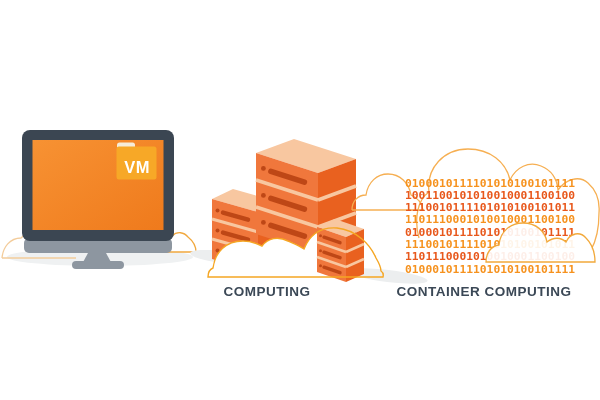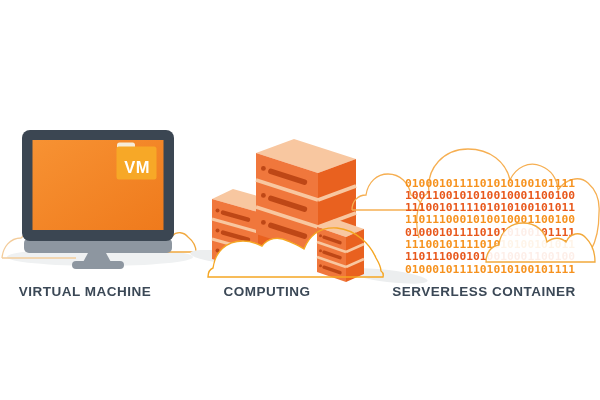--- a/index.html
+++ b/index.html
@@ -182,16 +182,15 @@
 
       <path d="M486,262 C486,253 491,246 499,245
                C500,232 510,223 523,223
                C536,223 545,231 547,242
                C553,237 561,237 566,242
                C570,233 580,231 586,238
                C592,244 595,252 595,262 Z" fill="rgba(255,255,255,0.9)" stroke="#F2A93B" stroke-width="1.3"></path>
     </g>
   </svg>
 
-  <div class="caption cap-vm">VIRTUAL MACHINE</div>
   <div class="caption cap-ct">COMPUTING</div>
-  <div class="caption cap-sl">SERVERLESS CONTAINER</div>
+  <div class="caption cap-sl">CONTAINER COMPUTING</div>
 </div>
 
 </body></html>

